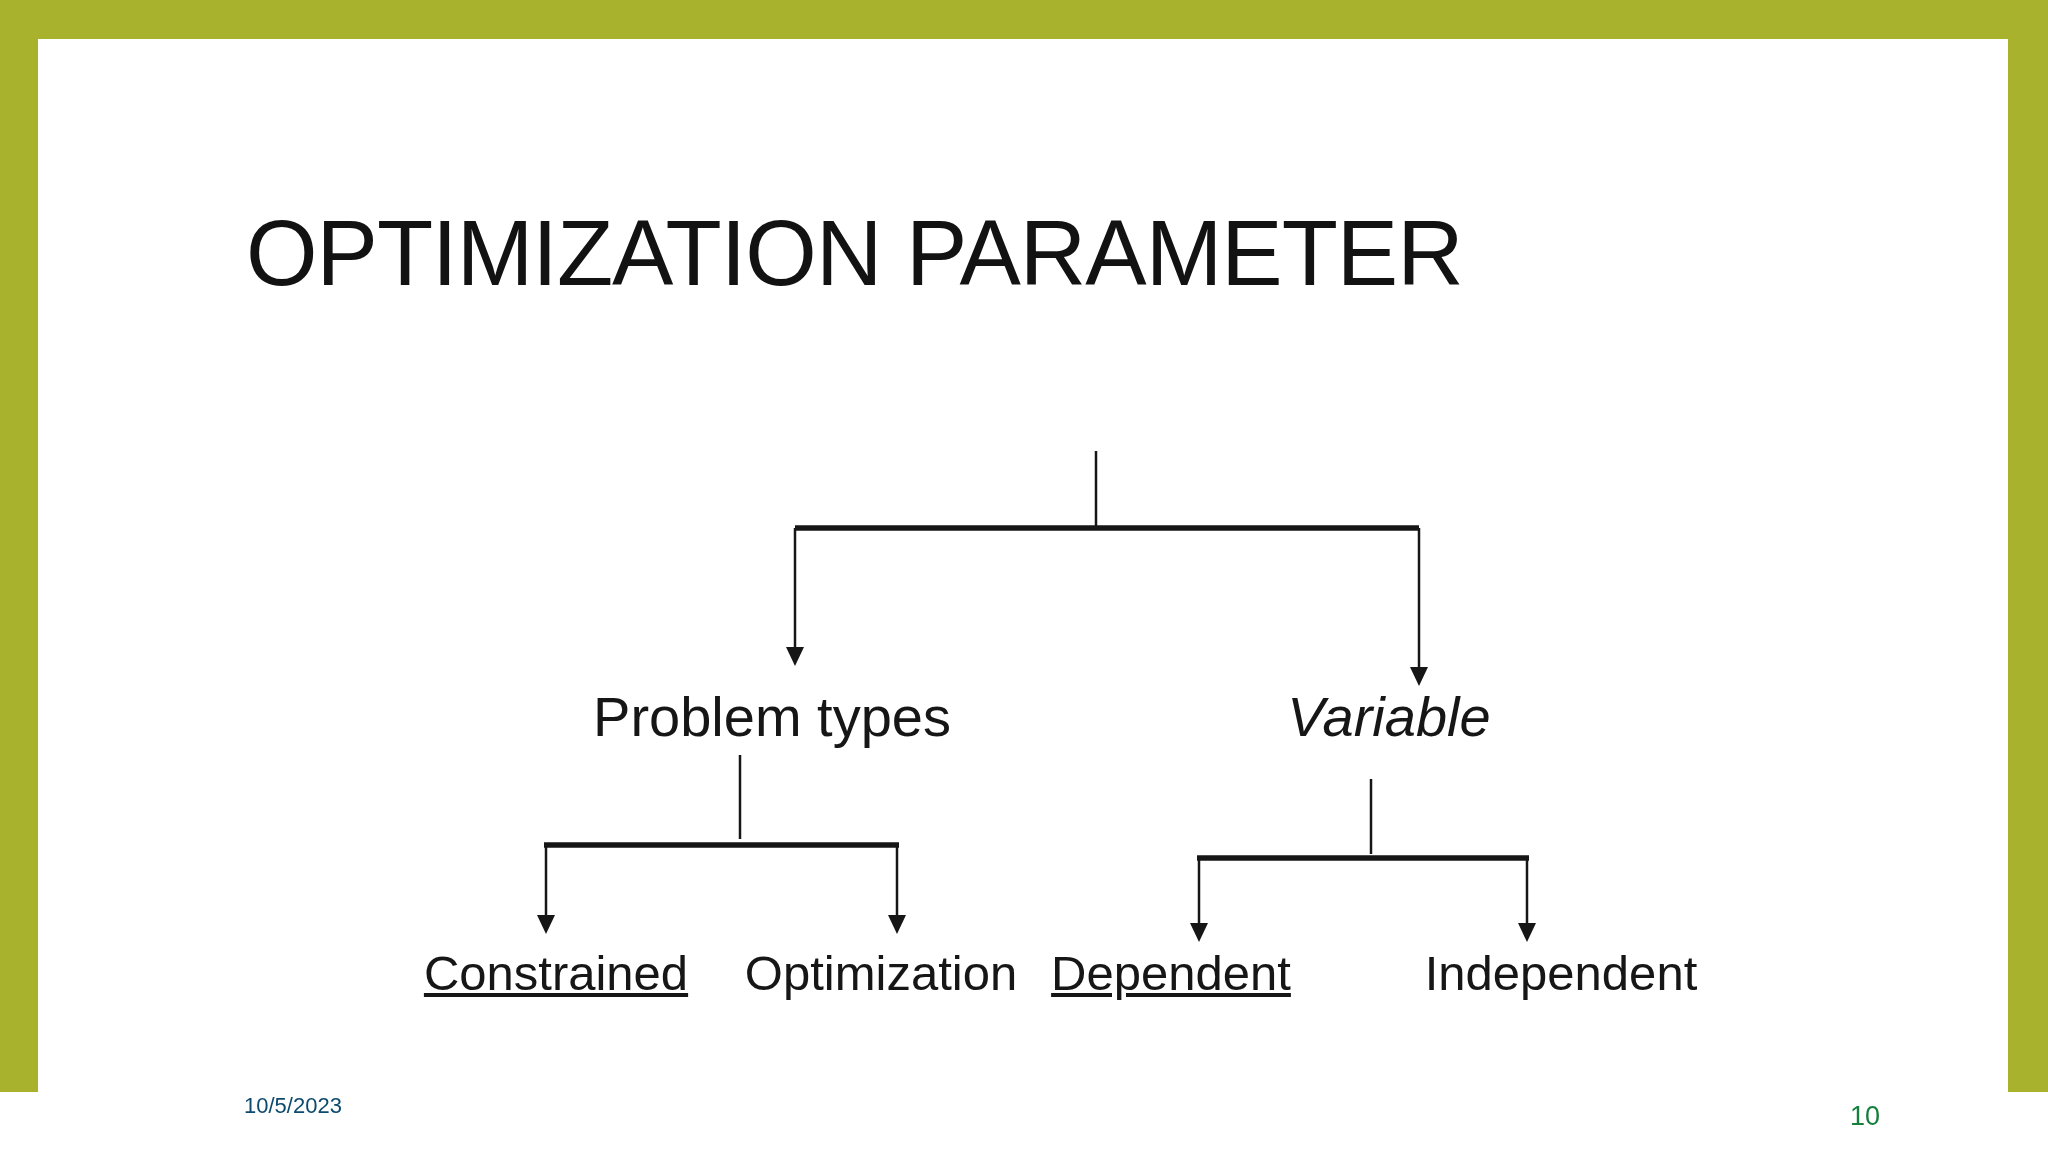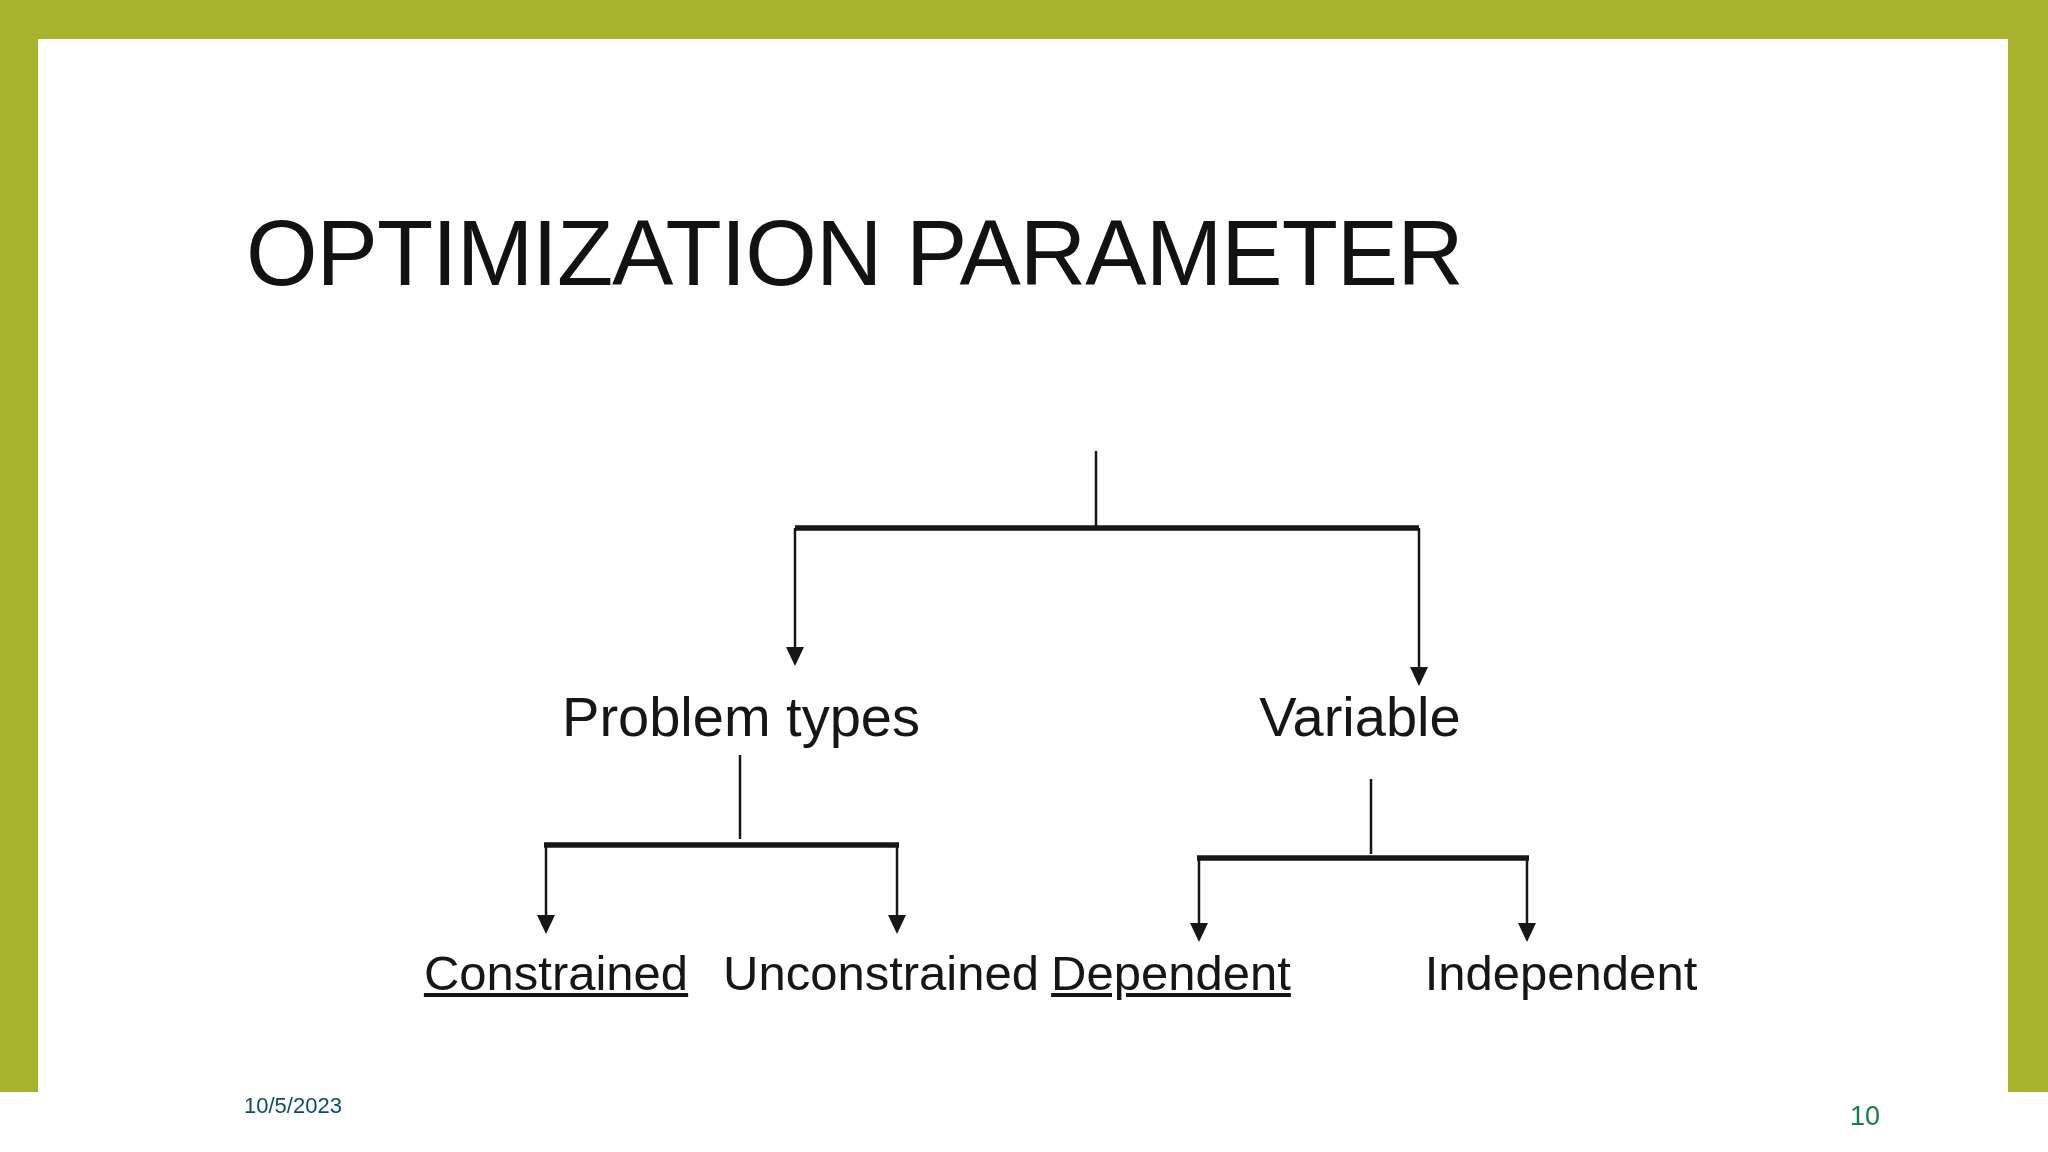--- a/index.html
+++ b/index.html
@@ -43,22 +43,22 @@
     pointer-events: none;
   }
   .node {
     position: absolute;
     transform: translateX(-50%);
     white-space: nowrap;
     color: #161616;
   }
   .node-root   { left: 1058px; top: 352px; font-size: 58px; }
   .node-l1     { font-size: 56px; top: 645px; }
-  .node-l1a    { left: 703px;  }
-  .node-l1b    { left: 1322px; }
+  .node-l1a    { left: 734px;  }
+  .node-l1b    { left: 1351px; font-style: italic; }
   .node-leaf   { font-size: 49px; top: 906px; }
   .node-leaf-a { left: 518px; text-decoration: underline;  }
   .node-leaf-b { left: 843px;  }
   .node-leaf-c { left: 1133px; text-decoration: underline; }
   .node-leaf-d { left: 1523px; }
   .footer-date {
     position: absolute;
     left: 206px;
     top: 1054px;
     font-size: 22px;
@@ -108,21 +108,21 @@
       </g>
     </svg>
 
 
     <div class="node node-l1 node-l1a">Problem types</div>
 
     <div class="node node-l1 node-l1b">Variable</div>
 
     <div class="node node-leaf node-leaf-a">Constrained</div>
 
-    <div class="node node-leaf node-leaf-b">Unconstrained</div>
+    <div class="node node-leaf node-leaf-b">Optimization</div>
 
     <div class="node node-leaf node-leaf-c">Dependent</div>
 
     <div class="node node-leaf node-leaf-d">Independent</div>
 
     <div class="footer-date">10/5/2023</div>
 
     <div class="footer-page">10</div>
   </div>
 </div>

